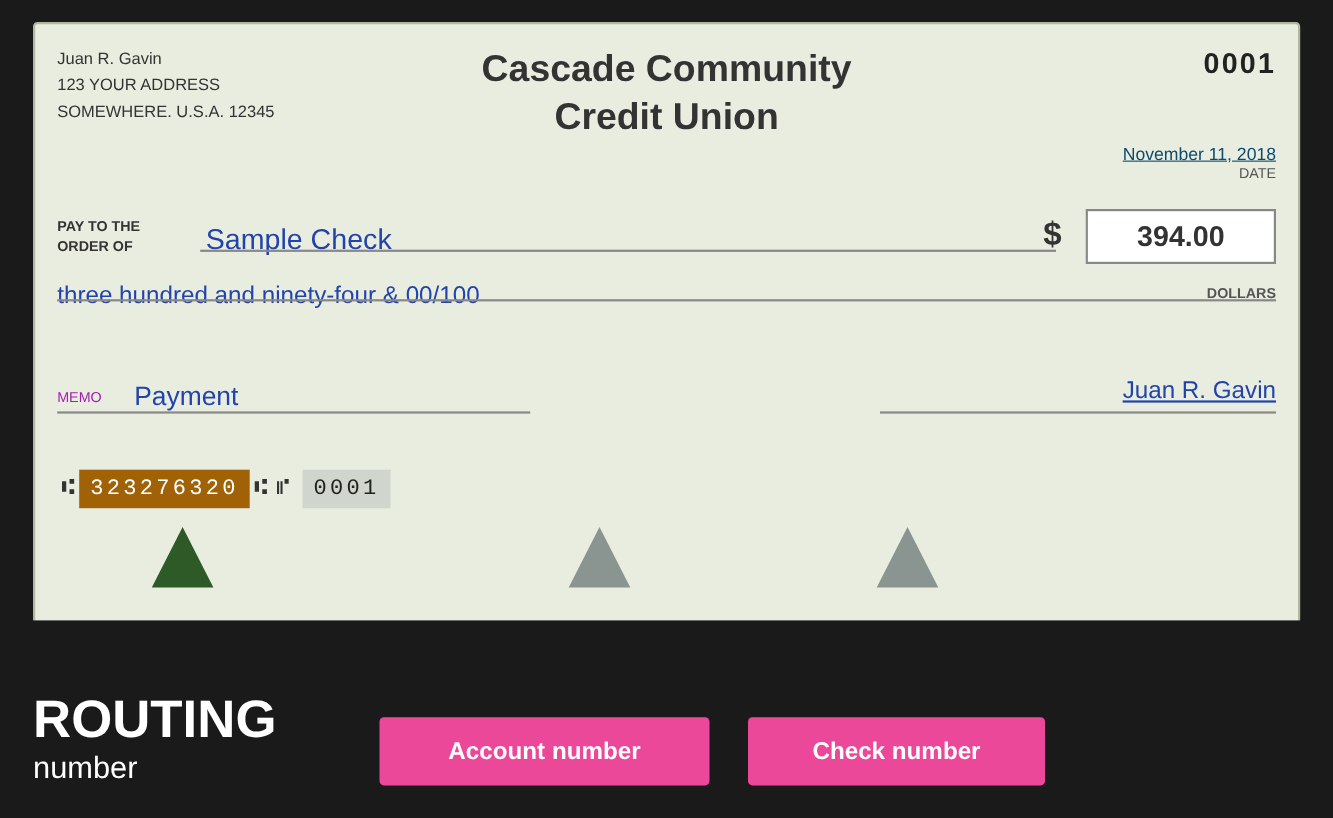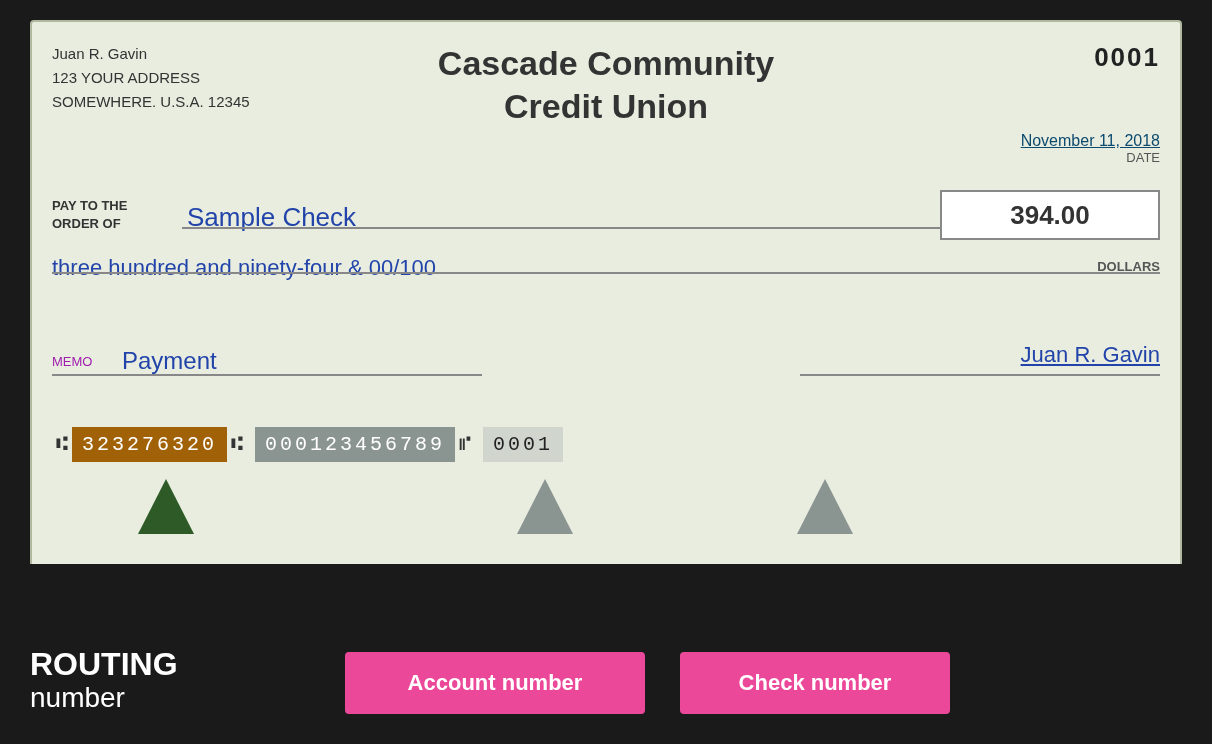--- a/index.html
+++ b/index.html
@@ -28,21 +28,21 @@
 
     
     .routing-label {
       position: absolute;
       bottom: 30px;
       left: 30px;
       color: white;
       z-index: 10;
     }
     .routing-label .routing-main {
-      font-size: 32px;
+      font-size: 48px;
       font-weight: 900;
       line-height: 1.1;
       display: block;
     }
     .routing-label .routing-sub {
       font-size: 28px;
       font-weight: 400;
       display: block;
     }
 
@@ -211,21 +211,21 @@
       top: 155px;
       right: 195px;
       font-size: 30px;
       color: #333;
       font-weight: bold;
     }
     .amount-box {
       position: absolute;
       top: 148px;
       right: 0;
-      width: 220px;
+      width: 173px;
       height: 50px;
       border: 2px solid #888;
       background: white;
       display: flex;
       align-items: center;
       justify-content: center;
     }
     .amount-value {
       font-size: 26px;
       color: #333;
@@ -400,23 +400,20 @@
     </div>
 
     <div class="signature-value">Juan R. Gavin</div>
     <div class="signature-line"></div>
 
     <div class="micr-section">
       <span class="micr-separator">⑆</span>
       <span class="micr-routing-highlight">323276320</span>
       <span class="micr-separator">⑆</span>
 
-      <span class="micr-account-highlight">
-        <span>000123456789</span>
-      </span>
       <span class="micr-separator"> ⑈</span>
 
       <span class="micr-check-highlight">0001</span>
     </div>
 
   </div>
 </div>
 
 <div class="bottom-bar">
 </div>

